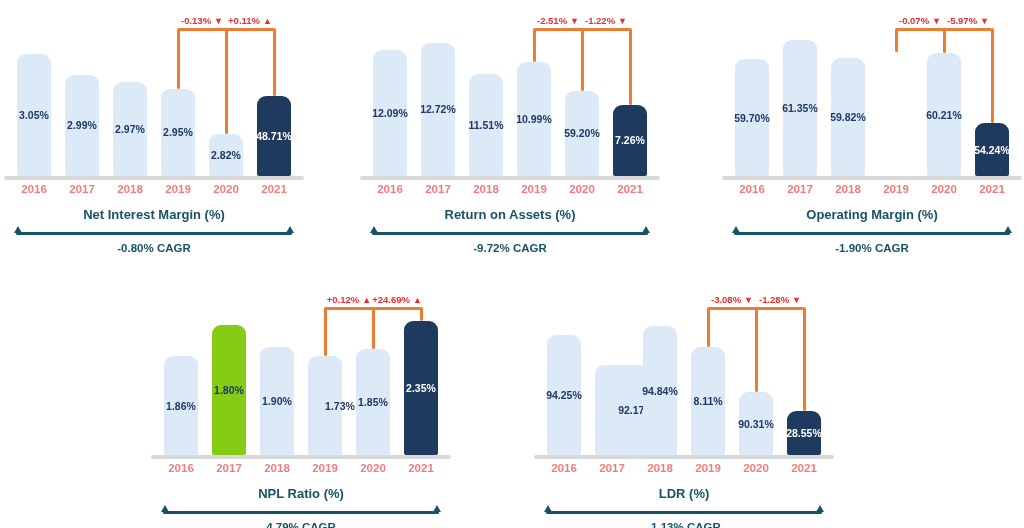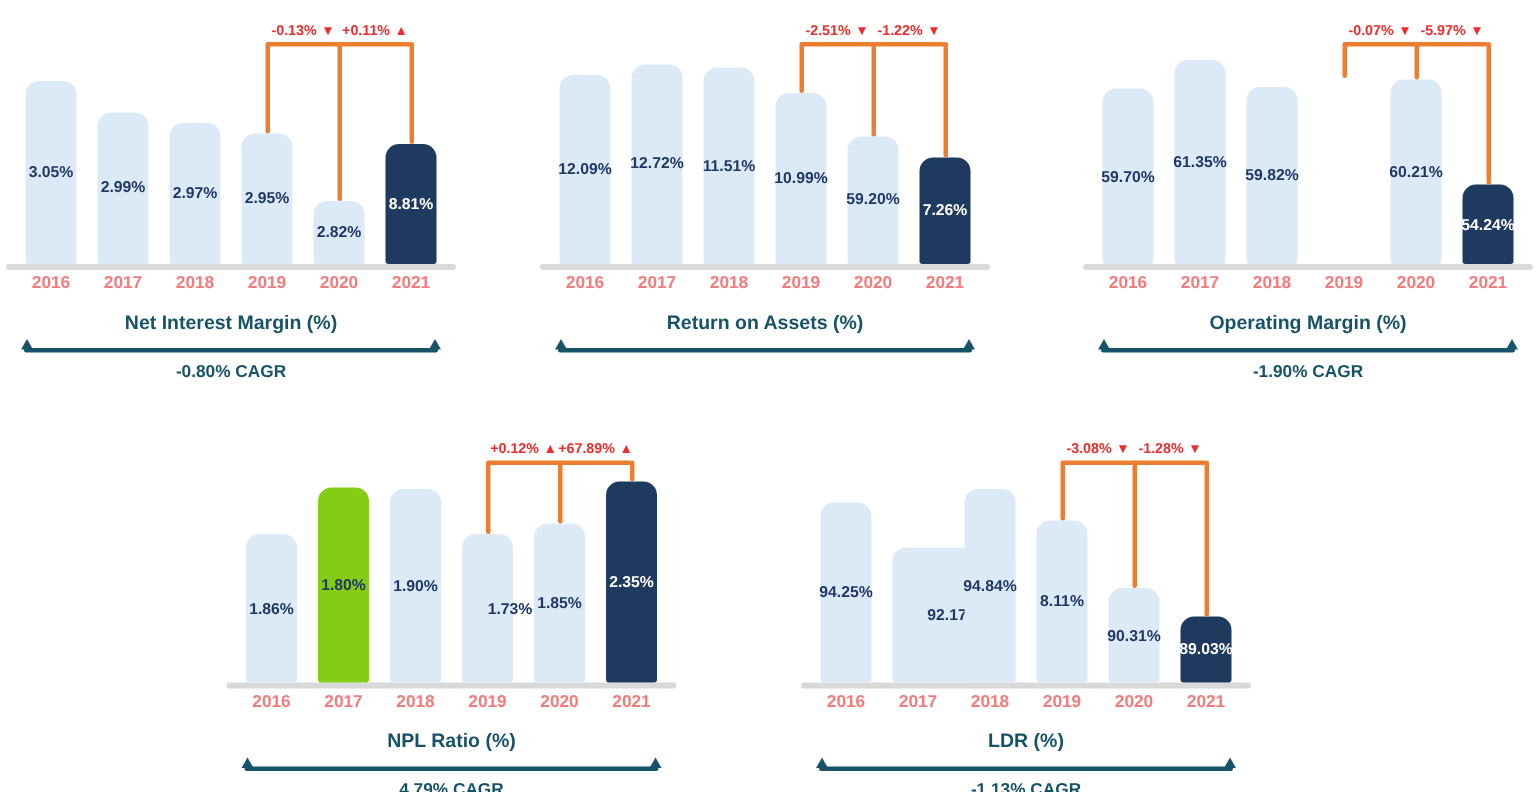--- a/index.html
+++ b/index.html
@@ -58,21 +58,21 @@
         <div class="bar" style="left: 109px; height: 94.5px; background: rgb(220, 233, 246);">
           <span class="bar-label" style="color: rgb(31, 56, 100);">2.97%</span>
         </div>
         <div class="bar" style="left: 157px; height: 87.5px; background: rgb(220, 233, 246);">
           <span class="bar-label" style="color: rgb(31, 56, 100);">2.95%</span>
         </div>
         <div class="bar" style="left: 205px; height: 42px; background: rgb(220, 233, 246);">
           <span class="bar-label" style="color: rgb(31, 56, 100);">2.82%</span>
         </div>
         <div class="bar" style="left: 253px; height: 80.5px; background: rgb(31, 58, 95);">
-          <span class="bar-label" style="color: rgb(255, 255, 255);">8.81%</span>
+          <span class="bar-label" style="color: rgb(255, 255, 255);">48.71%</span>
         </div>
         <div class="bracket-h" style="left: 174px; width: 96px; top: 12px; background: rgb(237, 125, 49);"></div>
         <div class="bracket-v" style="left: 172.5px; top: 12px; height: 60.5px; background: rgb(237, 125, 49);"></div>
         <div class="bracket-v" style="left: 220.5px; top: 12px; height: 106px; background: rgb(237, 125, 49);"></div>
         <div class="bracket-v" style="left: 268.5px; top: 12px; height: 67.5px; background: rgb(237, 125, 49);"></div>
         <div class="delta" style="left: 198px; color: rgb(238, 44, 44);"><span>-0.13%</span><span class="tri">▼</span></div>
         <div class="delta" style="left: 246px; color: rgb(238, 44, 44);"><span>+0.11%</span><span class="tri">▲</span></div>
       </div>
       <div class="axis-line" style="background: rgb(217, 217, 217);"></div>
       <div class="years">
@@ -92,21 +92,21 @@
       <div class="cagr" style="color: rgb(23, 83, 104);">-0.80% CAGR</div>
     </div>
     <div class="chart" style="left: 360px; top: 16px;">
       <div class="plot">
         <div class="bar" style="left: 13px; height: 126.2px; background: rgb(220, 233, 246);">
           <span class="bar-label" style="color: rgb(31, 56, 100);">12.09%</span>
         </div>
         <div class="bar" style="left: 61px; height: 133.4px; background: rgb(220, 233, 246);">
           <span class="bar-label" style="color: rgb(31, 56, 100);">12.72%</span>
         </div>
-        <div class="bar" style="left: 109px; height: 131px; background: rgb(220, 233, 246);">
+        <div class="bar" style="left: 109px; height: 102px; background: rgb(220, 233, 246);">
           <span class="bar-label" style="color: rgb(31, 56, 100);">11.51%</span>
         </div>
         <div class="bar" style="left: 157px; height: 113.7px; background: rgb(220, 233, 246);">
           <span class="bar-label" style="color: rgb(31, 56, 100);">10.99%</span>
         </div>
         <div class="bar" style="left: 205px; height: 85.1px; background: rgb(220, 233, 246);">
           <span class="bar-label" style="color: rgb(31, 56, 100);">59.20%</span>
         </div>
         <div class="bar" style="left: 253px; height: 71.3px; background: rgb(31, 58, 95);">
           <span class="bar-label" style="color: rgb(255, 255, 255);">7.26%</span>
@@ -126,20 +126,21 @@
         <span class="year" style="left: 150px; color: rgb(245, 123, 123);">2019</span>
         <span class="year" style="left: 198px; color: rgb(245, 123, 123);">2020</span>
         <span class="year" style="left: 246px; color: rgb(245, 123, 123);">2021</span>
       </div>
       <div class="chart-title" style="color: rgb(23, 83, 104);">Return on Assets (%)</div>
       <div class="range-arrow">
         <span class="ra-line" style="background: rgb(23, 83, 104);"></span>
         <span class="ra-head ra-left" style="border-bottom-color: rgb(23, 83, 104);"></span>
         <span class="ra-head ra-right" style="border-bottom-color: rgb(23, 83, 104);"></span>
       </div>
+      <div class="cagr" style="color: rgb(23, 83, 104);">-9.72% CAGR</div>
     </div>
     <div class="chart" style="left: 722px; top: 16px;">
       <div class="plot">
         <div class="bar" style="left: 13px; height: 116.7px; background: rgb(220, 233, 246);">
           <span class="bar-label" style="color: rgb(31, 56, 100);">59.70%</span>
         </div>
         <div class="bar" style="left: 61px; height: 135.9px; background: rgb(220, 233, 246);">
           <span class="bar-label" style="color: rgb(31, 56, 100);">61.35%</span>
         </div>
         <div class="bar" style="left: 109px; height: 118.1px; background: rgb(220, 233, 246);">
@@ -176,38 +177,38 @@
       <div class="cagr" style="color: rgb(23, 83, 104);">-1.90% CAGR</div>
     </div>
     <div class="chart" style="left: 151px; top: 295px;">
       <div class="plot">
         <div class="bar" style="left: 13px; height: 99px; background: rgb(220, 233, 246);">
           <span class="bar-label" style="color: rgb(31, 56, 100);">1.86%</span>
         </div>
         <div class="bar" style="left: 61px; height: 130px; background: #84cc16;">
           <span class="bar-label" style="color: rgb(31, 56, 100);">1.80%</span>
         </div>
-        <div class="bar" style="left: 109px; height: 129px; background: rgb(220, 233, 246);">
+        <div class="bar" style="left: 109px; height: 108px; background: rgb(220, 233, 246);">
           <span class="bar-label" style="color: rgb(31, 56, 100);">1.90%</span>
         </div>
         <div class="bar" style="left: 157px; height: 98.9px; background: rgb(220, 233, 246);">
           <span class="bar-label" style="color: rgb(31, 56, 100); margin-left: 15px;">1.73%</span>
         </div>
         <div class="bar" style="left: 205px; height: 105.7px; background: rgb(220, 233, 246);">
           <span class="bar-label" style="color: rgb(31, 56, 100);">1.85%</span>
         </div>
         <div class="bar" style="left: 253px; height: 134.3px; background: rgb(31, 58, 95);">
           <span class="bar-label" style="color: rgb(255, 255, 255);">2.35%</span>
         </div>
         <div class="bracket-h" style="left: 174px; width: 96px; top: 12px; background: rgb(237, 125, 49);"></div>
         <div class="bracket-v" style="left: 172.5px; top: 12px; height: 49.1429px; background: rgb(237, 125, 49);"></div>
         <div class="bracket-v" style="left: 220.5px; top: 12px; height: 42.2857px; background: rgb(237, 125, 49);"></div>
         <div class="bracket-v" style="left: 268.5px; top: 12px; height: 13.7143px; background: rgb(237, 125, 49);"></div>
         <div class="delta" style="left: 198px; color: rgb(238, 44, 44);"><span>+0.12%</span><span class="tri">▲</span></div>
-        <div class="delta" style="left: 246px; color: rgb(238, 44, 44);"><span>+67.89%</span><span class="tri">▲</span></div>
+        <div class="delta" style="left: 246px; color: rgb(238, 44, 44);"><span>+24.69%</span><span class="tri">▲</span></div>
       </div>
       <div class="axis-line" style="background: rgb(217, 217, 217);"></div>
       <div class="years">
         <span class="year" style="left: 6px; color: rgb(245, 123, 123);">2016</span>
         <span class="year" style="left: 54px; color: rgb(245, 123, 123);">2017</span>
         <span class="year" style="left: 102px; color: rgb(245, 123, 123);">2018</span>
         <span class="year" style="left: 150px; color: rgb(245, 123, 123);">2019</span>
         <span class="year" style="left: 198px; color: rgb(245, 123, 123);">2020</span>
         <span class="year" style="left: 246px; color: rgb(245, 123, 123);">2021</span>
       </div>
@@ -230,21 +231,21 @@
         <div class="bar" style="left: 109px; height: 128.9px; background: rgb(220, 233, 246);">
           <span class="bar-label" style="color: rgb(31, 56, 100);">94.84%</span>
         </div>
         <div class="bar" style="left: 157px; height: 107.8px; background: rgb(220, 233, 246);">
           <span class="bar-label" style="color: rgb(31, 56, 100);">8.11%</span>
         </div>
         <div class="bar" style="left: 205px; height: 62.9px; background: rgb(220, 233, 246);">
           <span class="bar-label" style="color: rgb(31, 56, 100);">90.31%</span>
         </div>
         <div class="bar" style="left: 253px; height: 44.2px; background: rgb(31, 58, 95);">
-          <span class="bar-label" style="color: rgb(255, 255, 255);">89.03%</span>
+          <span class="bar-label" style="color: rgb(255, 255, 255);">28.55%</span>
         </div>
         <div class="bracket-h" style="left: 174px; width: 96px; top: 12px; background: rgb(237, 125, 49);"></div>
         <div class="bracket-v" style="left: 172.5px; top: 12px; height: 40.2292px; background: rgb(237, 125, 49);"></div>
         <div class="bracket-v" style="left: 220.5px; top: 12px; height: 85.1458px; background: rgb(237, 125, 49);"></div>
         <div class="bracket-v" style="left: 268.5px; top: 12px; height: 103.812px; background: rgb(237, 125, 49);"></div>
         <div class="delta" style="left: 198px; color: rgb(238, 44, 44);"><span>-3.08%</span><span class="tri">▼</span></div>
         <div class="delta" style="left: 246px; color: rgb(238, 44, 44);"><span>-1.28%</span><span class="tri">▼</span></div>
       </div>
       <div class="axis-line" style="background: rgb(217, 217, 217);"></div>
       <div class="years">

